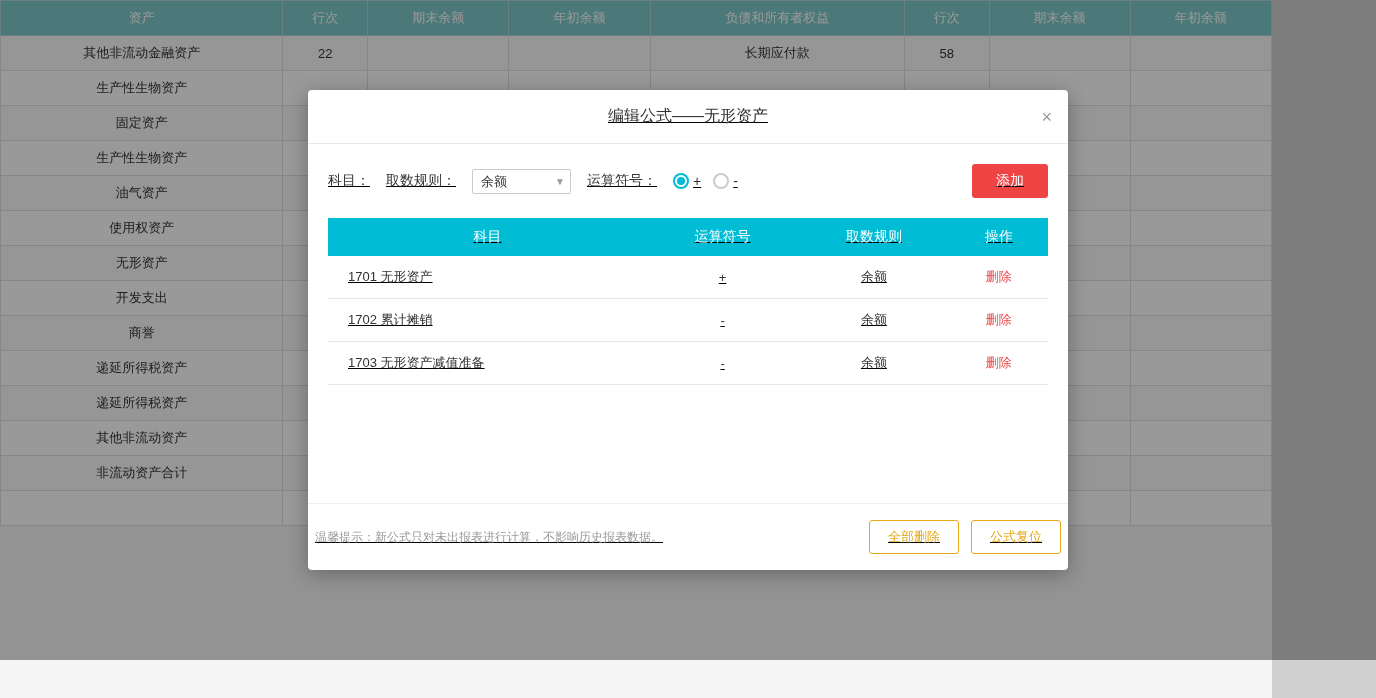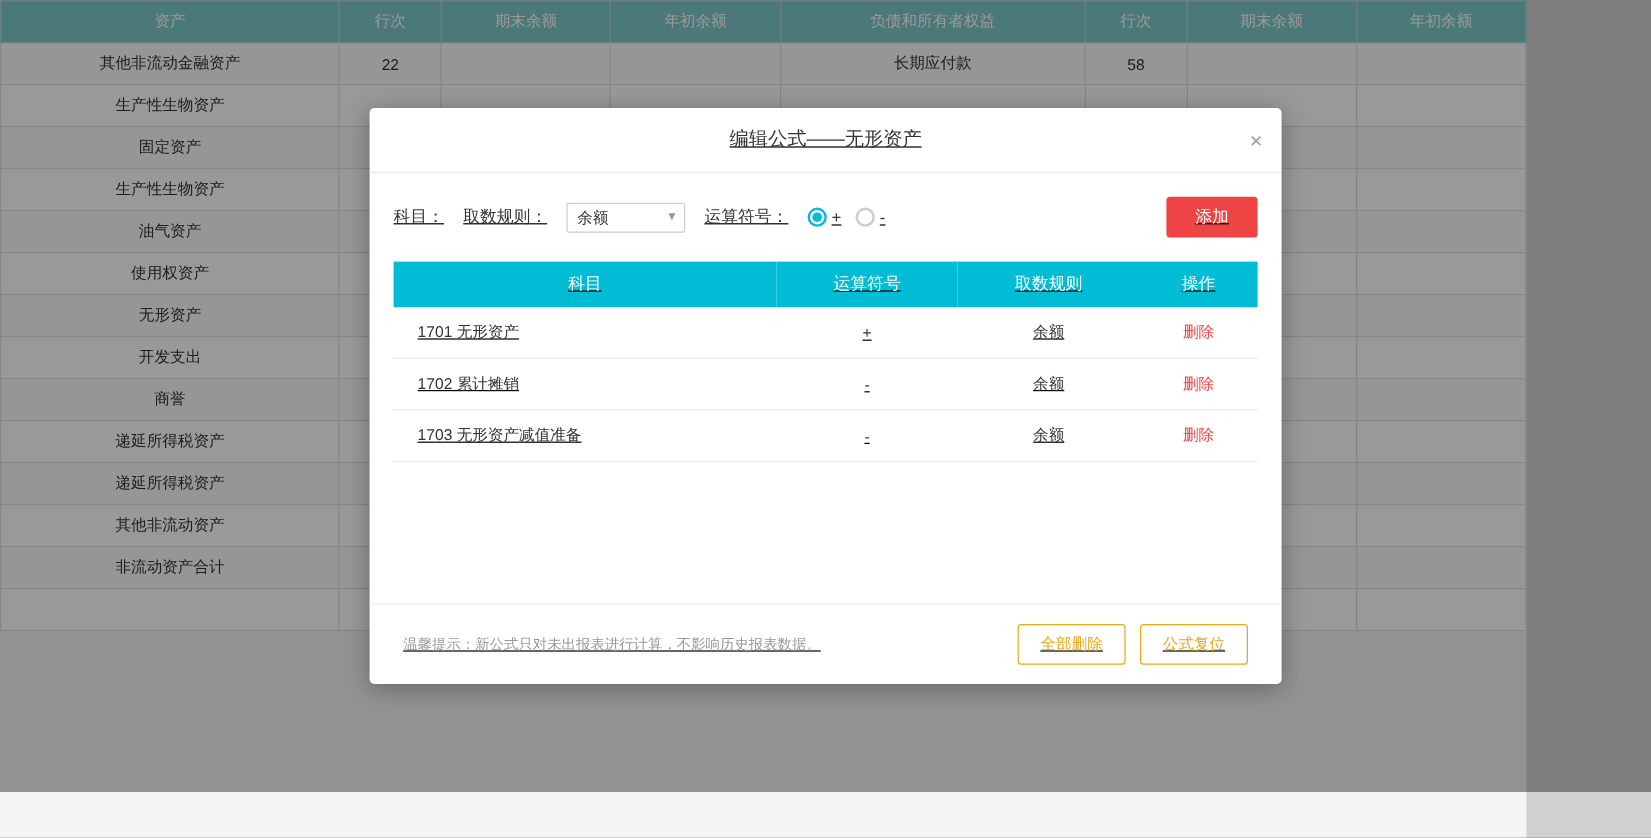--- a/index.html
+++ b/index.html
@@ -253,21 +253,21 @@
     .btn-delete {
       color: #ef4444;
       background: none;
       border: none;
       cursor: pointer;
       font-size: 13px;
     }
 
     
     .modal-footer {
-      padding: 16px 28px;
+      padding: 16px 7px;
       display: flex;
       align-items: center;
       justify-content: space-between;
       border-top: 1px solid #f0f0f0;
     }
 
     .footer-tip {
       font-size: 12px;
       color: #999;
     }

